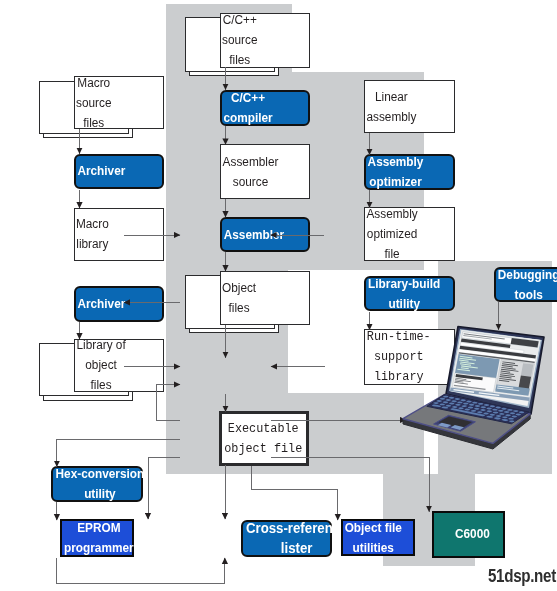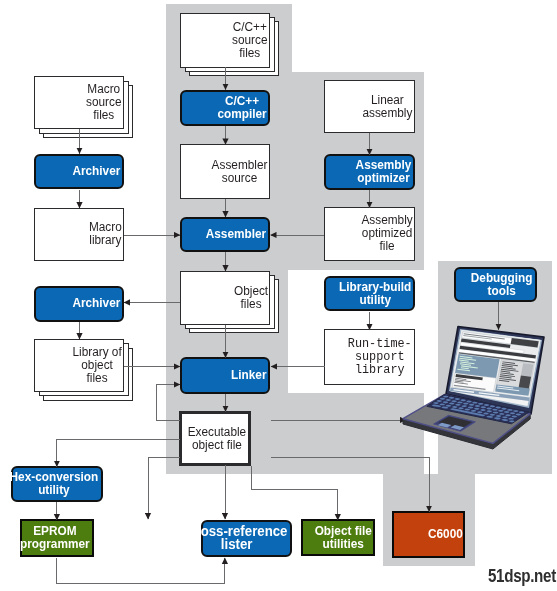--- a/index.html
+++ b/index.html
@@ -2,29 +2,29 @@
 <html><head>
 <meta charset="utf-8">
 <style>
   html,body{margin:0;padding:0;background:#fff;}
   body{width:557px;height:591px;position:relative;overflow:hidden;
        font-family:"Liberation Sans",sans-serif;}
   #stage{position:absolute;left:0;top:0;width:557px;height:591px;}
   .band{position:absolute;background:#cbcdcf;}
   .wpanel{position:absolute;background:#fff;}
   .node{position:absolute;box-sizing:border-box;display:flex;align-items:center;
-        justify-content:flex-end;text-align:center;line-height:13px;}
+        justify-content:flex-start;text-align:center;line-height:20px;margin-left:40px;}
   .file{background:#fff;border:1.6px solid #2b2b2d;color:#231f20;font-size:12.5px;}
   .stack{position:absolute;background:#fff;border:1.6px solid #2b2b2d;box-sizing:border-box;}
   .node span{white-space:pre;display:block;}
   .node span{transform:scaleX(0.945);}
   .proc{background:#0a68b4;border:2.8px solid #111;border-radius:6px;color:#fff;
         font-weight:bold;font-size:12.5px;}
-  .procsq{background:#4d7c0f;border:2.8px solid #0a0a0a;color:#fff;font-weight:bold;font-size:12.5px;}
-  .hw{background:#c2410c;border:2.8px solid #0a0a0a;color:#fff;font-weight:bold;font-size:12.5px;}
+  .procsq{background:#1d4ed8;border:2.8px solid #0a0a0a;color:#fff;font-weight:bold;font-size:12.5px;}
+  .hw{background:#0f766e;border:2.8px solid #0a0a0a;color:#fff;font-weight:bold;font-size:12.5px;padding-left:20px;}
   svg.lines{position:absolute;left:0;top:0;width:557px;height:591px;}
   .wm{position:absolute;font-family:"Liberation Sans",sans-serif;font-weight:bold;
       font-size:18.5px;color:#2f2f2f;transform:scaleX(0.82);transform-origin:left top;
       letter-spacing:-0.4px;white-space:nowrap;}
 </style>
 </head>
 <body>
 
 <div id="stage">
   <div class="band" style="left:166px;top:4px;width:126px;height:69px;"></div>
@@ -55,25 +55,22 @@
       <span>Assembler</span>
     </div>
 
   <div class="file stack" style="left:189px;top:279px;width:90px;height:54px;"></div>
   <div class="file stack" style="left:185px;top:275px;width:90px;height:54px;"></div>
   <div class="node file" style="left:180px;top:270.5px;width:90px;height:54px;">
       <span>Object
 files</span>
     </div>
 
-  <div class="node proc" style="left:180px;top:357px;width:90px;height:36.5px;">
-      <span>Linker</span>
-    </div>
-
-  <div class="node file" style="left:178.8px;top:411.2px;width:72px;height:55.1px;border-width:3.2px;">
+
+  <div class="node file" style="left:178.8px;top:411.2px;width:90px;height:55.1px;border-width:3.2px;font-family:Liberation Mono, monospace;">
       <span>Executable
 object file</span>
     </div>
 
   <div class="file stack" style="left:43px;top:85px;width:90px;height:53px;"></div>
   <div class="file stack" style="left:38.5px;top:80.5px;width:90px;height:53px;"></div>
   <div class="node file" style="left:34px;top:76px;width:90px;height:53px;">
       <span>Macro
 source
 files</span>

